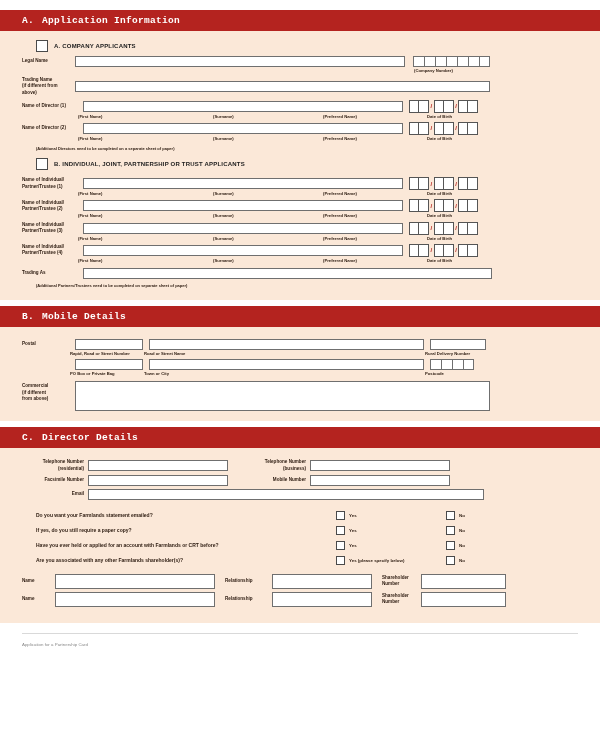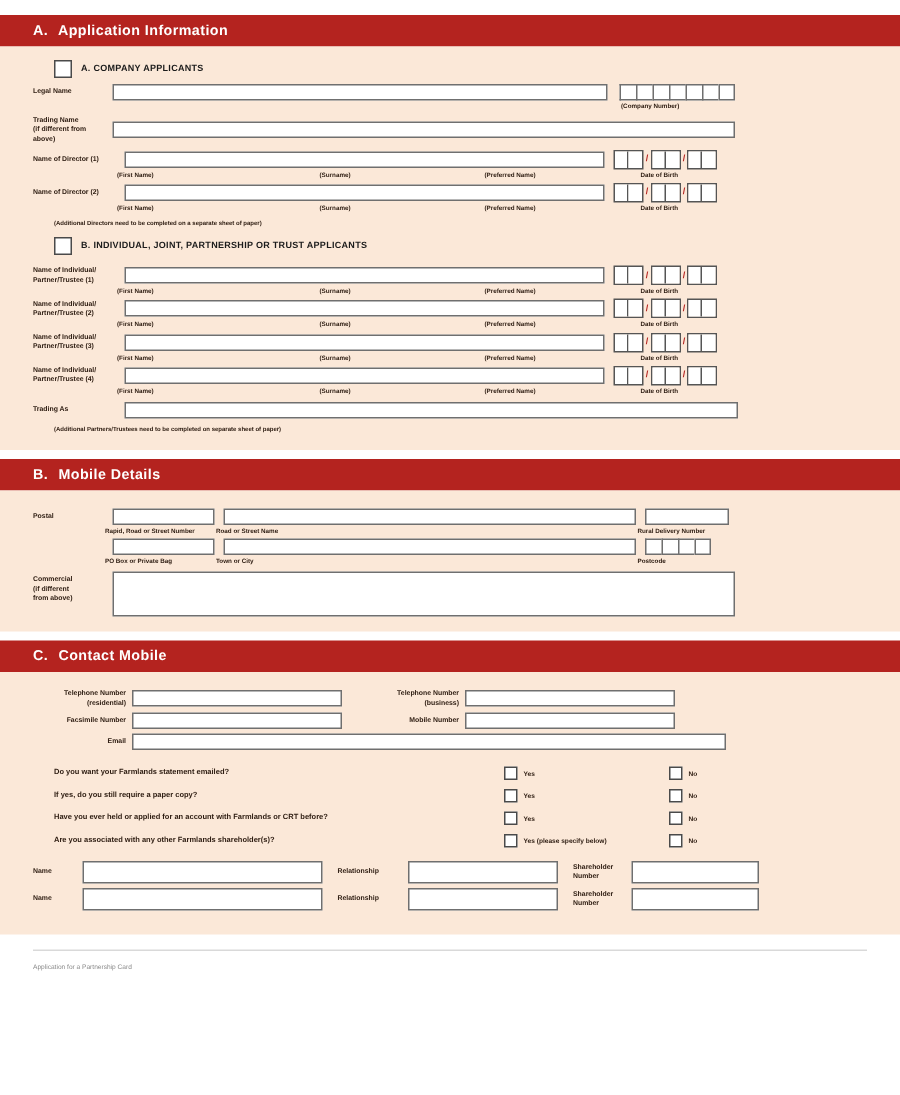--- a/index.html
+++ b/index.html
@@ -11,20 +11,21 @@
   }
   .page{position:relative;width:600px;height:730px;background:#fff;overflow:hidden;}
 
   
   .bar{
     background:#b4231f;color:#ffffff;
     font-size:9.5px;font-weight:bold;
     letter-spacing:.3px;
     padding:5px 0 5px 22px;
     margin:0;
+    font-family:Liberation Mono, monospace;
   }
   .bar .bar-letter{display:inline-block;min-width:14px;}
 
   
   .panel{background:#fbe8d8;padding:6px 0 8px 0;}
 
   
   .row{display:flex;align-items:center;margin:0 0 2px 0;padding:0 14px 0 22px;}
   .lbl{
     font-size:4.6px;font-weight:bold;color:#2b1a0f;
@@ -390,21 +391,21 @@
         <span>(if different</span><br>
         <span>from above)</span>
       </div>
       <div class="fld big" style="width:415px;"></div>
     </div>
 
   </div>
 
   <div class="bar" style="margin-top:6px;">
     <span class="bar-letter">C.</span>
-    <span>Contact Mobile</span>
+    <span>Director Details</span>
   </div>
 
   <div class="panel">
 
     <div class="row" style="margin-top:5px;">
       <div class="lbl w3 right">Telephone Number (residential)</div>
       <div class="fld" style="width:140px;"></div>
       <div style="width:16px;"></div>
       <div class="lbl w3 right">Telephone Number (business)</div>
       <div class="fld" style="width:140px;"></div>

